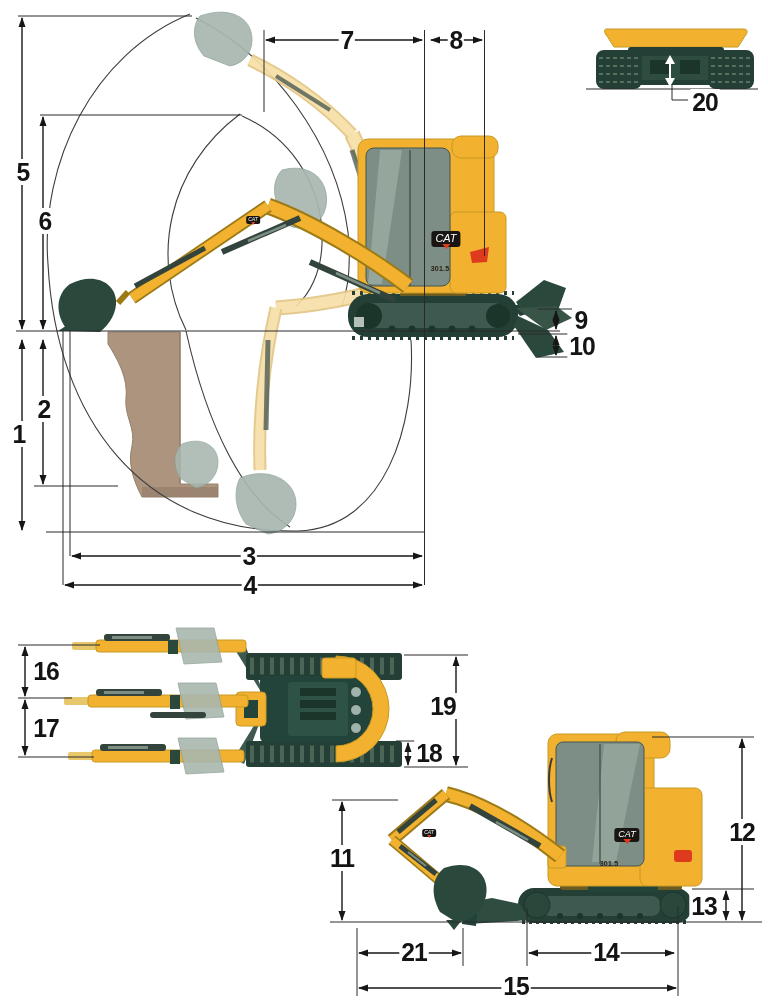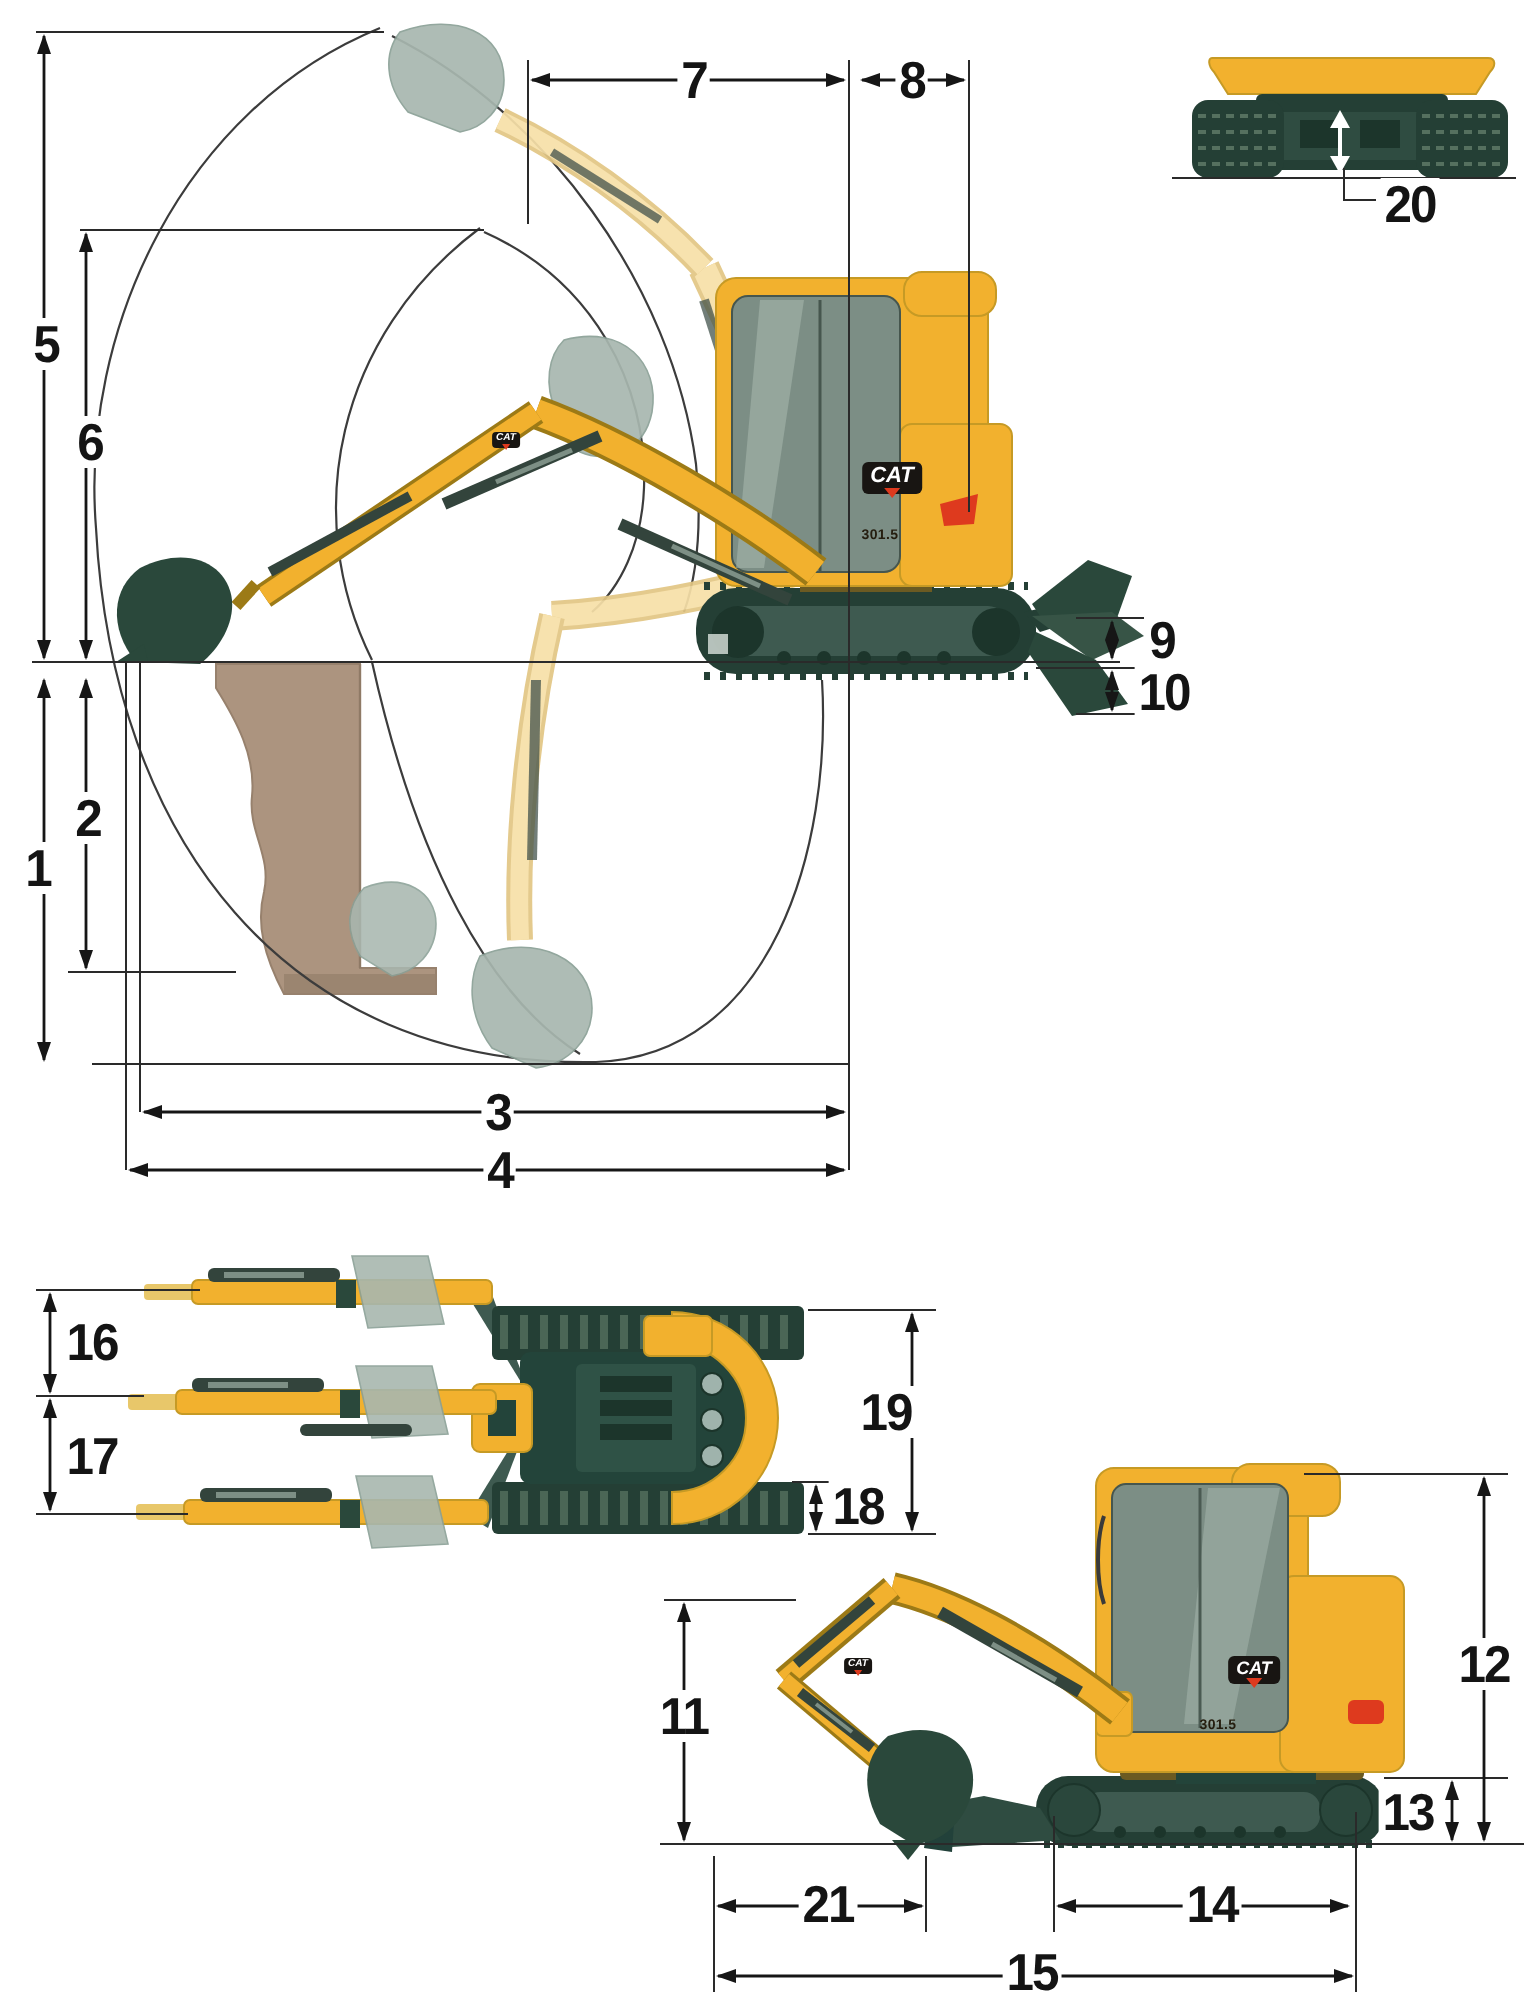--- a/index.html
+++ b/index.html
@@ -31,21 +31,21 @@
   .boomOut{stroke:#9C7A16;fill:none;}
   .boomIn{stroke:var(--cat-yellow);fill:none;}
 
   .dim-label{
     position:absolute;transform:translate(-50%,-50%) scaleX(.95);
     font-weight:700;font-size:26px;line-height:1;color:#141414;
     letter-spacing:-1px;background:#fff;padding:0 2px;white-space:nowrap;
   }
   .cat-logo{
     position:absolute;transform:translate(-50%,-50%);
-    background:#181512;color:#fff;font-style:italic;font-weight:700;
+    background:#181512;color:#fff;font-style:italic;font-weight:400;
     font-size:11px;line-height:1;padding:2px 4px 3px;border-radius:3px;
   }
   .cat-logo .red-tri{
     position:absolute;left:50%;bottom:-2px;transform:translateX(-50%);
     width:0;height:0;border-left:4px solid transparent;
     border-right:4px solid transparent;border-top:5px solid var(--logo-red);
   }
   .cat-logo.small{font-size:5px;padding:1px 2px 2px;border-radius:2px;}
   .cat-logo.small .red-tri{border-left-width:2px;border-right-width:2px;border-top-width:3px;bottom:-1px;}
   .model-text{

